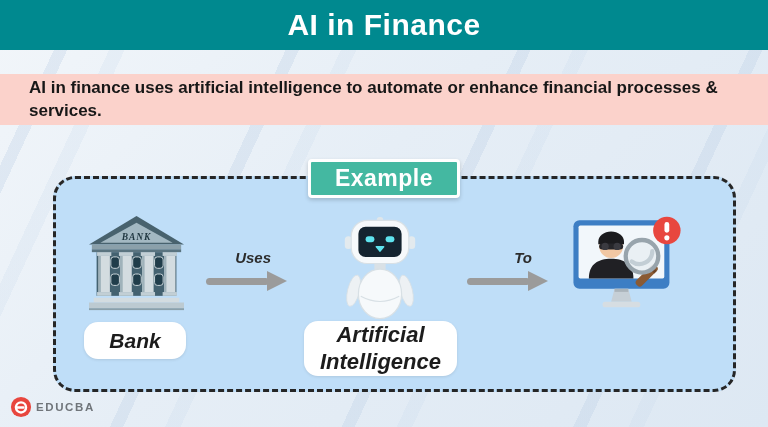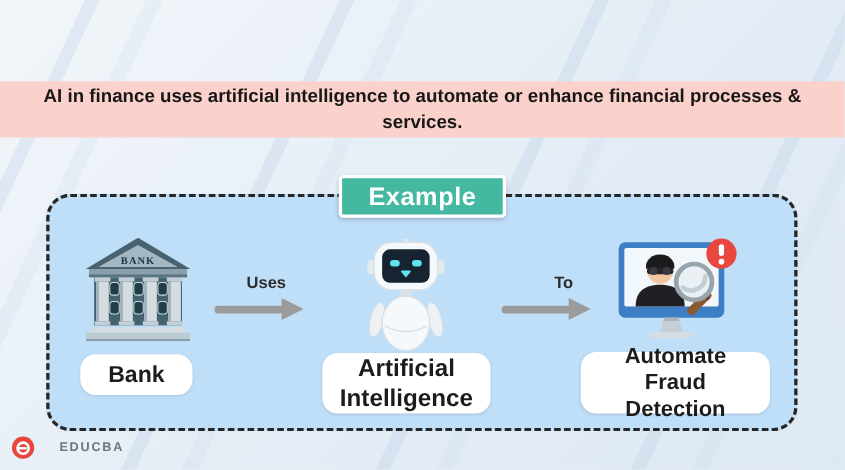--- a/index.html
+++ b/index.html
@@ -37,40 +37,41 @@
     margin:0;color:#ffffff;font-size:30px;font-weight:800;letter-spacing:.5px;
   }
   
   .banner{
     position:absolute;left:0;top:74px;width:768px;height:51px;
     background:#fbd2cb;
     display:flex;align-items:center;justify-content:center;
     z-index:3;
   }
   .banner p{
-    margin:0;max-width:710px;text-align:center;
+    margin:0;max-width:710px;text-align:left;
     color:#171717;font-size:17px;font-weight:700;line-height:1.35;
   }
   
   .example-badge{
     position:absolute;left:308px;top:159px;width:152px;height:39px;
     background:#44b8a1;border:3px solid #ffffff;border-radius:4px;
     box-sizing:border-box;
     display:flex;align-items:center;justify-content:center;
     box-shadow:0 2px 4px rgba(0,0,0,.18);
     z-index:6;
   }
   .example-badge span{color:#ffffff;font-size:23px;font-weight:800;letter-spacing:.5px;}
   
   .dashed-box{
-    position:absolute;left:42px;top:176px;width:683px;height:216px;
+    position:absolute;left:53px;top:176px;width:683px;height:216px;
     box-sizing:border-box;
     background:#bfdef8;
     border:3px dashed #262626;border-radius:22px;
     z-index:4;
+    font-style:italic;
   }
   .node-icon{position:absolute;}
   .node-label{
     position:absolute;background:#ffffff;border-radius:14px;
     display:flex;align-items:center;justify-content:center;text-align:center;
     box-shadow:0 1px 3px rgba(0,0,0,.10);
     color:#1c1c1c;font-weight:700;
   }
   .label-bank{left:28px;top:143px;width:102px;height:37px;font-size:21px;}
   .label-ai{left:248px;top:142px;width:153px;height:55px;font-size:22px;line-height:1.2;}
@@ -90,29 +91,32 @@
   .arrow .shaft{width:63px;height:7px;background:#9b9b9b;border-radius:4px;}
   .arrow .head{
     width:0;height:0;margin-left:-2px;
     border-left:20px solid #9b9b9b;
     border-top:10px solid transparent;
     border-bottom:10px solid transparent;
   }
   
   .logo{
     position:absolute;left:10px;top:396px;z-index:5;
-    display:flex;align-items:center;gap:22px;
+    display:flex;align-items:center;gap:4px;
   }
   .logo-text{color:#70757a;font-size:11.5px;font-weight:700;letter-spacing:1.6px;}
 </style>
 </head>
 <body>
 
 <div class="page">
 
+  <header class="titlebar">
+    <h1>AI in Finance</h1>
+  </header>
 
   <div class="banner">
     <p>AI in finance uses artificial intelligence to automate or enhance financial processes &amp; services.</p>
   </div>
 
   <div class="example-badge">
     <span>Example</span>
   </div>
 
   <div class="dashed-box">
@@ -210,23 +214,20 @@
       </g>
       <circle cx="84" cy="48" r="19" fill="#e9eff3" fill-opacity="0.92" stroke="#98a4ac" stroke-width="5"></circle>
       <path d="M72 54 a15 15 0 0 0 24 -12" stroke="#c3ced5" stroke-width="5" fill="none" stroke-linecap="round"></path>
       <path d="M52 86 h16 l4 15 h-24 z" fill="#c6cfd6"></path>
       <rect x="52" y="86" width="16" height="3.5" fill="#aab4bb"></rect>
       <rect x="38" y="101" width="44" height="6.5" rx="3" fill="#d6dde2"></rect>
       <circle cx="113" cy="18" r="16" fill="#e8473f"></circle>
       <rect x="110.2" y="8" width="5.6" height="12.5" rx="2.8" fill="#ffffff"></rect>
       <circle cx="113" cy="26.5" r="3" fill="#ffffff"></circle>
     </svg>
-    <div class="node-label label-fraud">
-      <span>Automate Fraud Detection</span>
-    </div>
 
   </div>
 
   <div class="logo">
     <svg width="22" height="22" viewBox="0 0 24 24" aria-hidden="true">
       <circle cx="12" cy="12" r="11" fill="#e8463e"></circle>
       <path d="M6.5 12.5 a5.5 5.5 0 1 1 5.5 5.5 a5.5 5.5 0 0 1 -5.5 -5.5 h8" fill="none" stroke="#ffffff" stroke-width="2.6" stroke-linecap="round"></path>
     </svg>
     <span class="logo-text">EDUCBA</span>
   </div>

